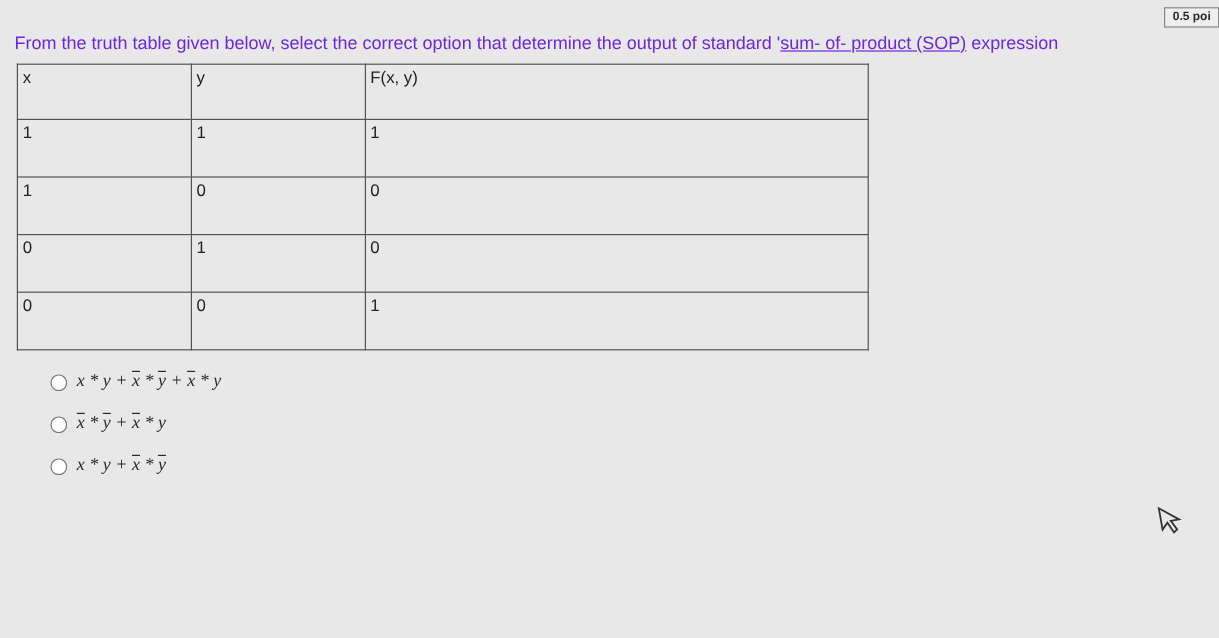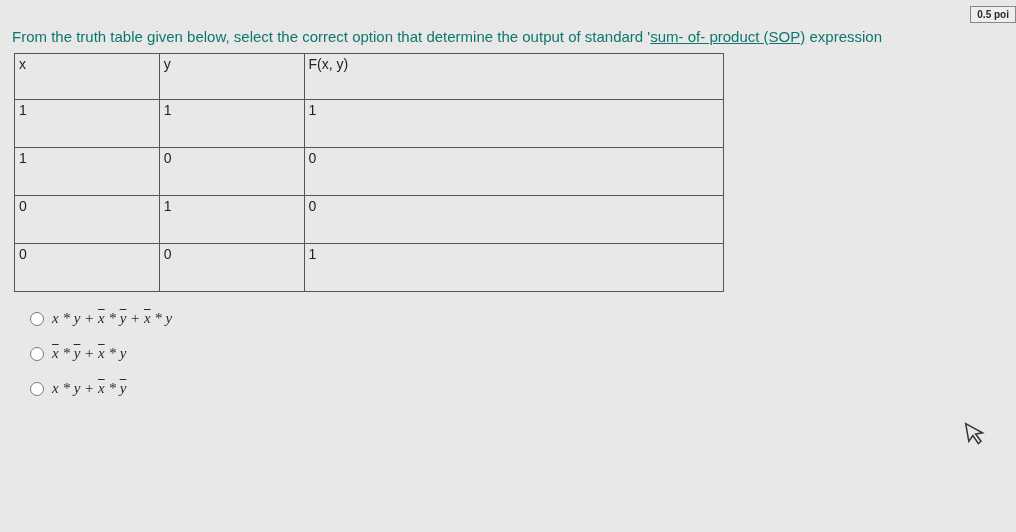--- a/index.html
+++ b/index.html
@@ -22,21 +22,21 @@
       right: 0;
       border: 1px solid #888;
       padding: 2px 6px;
       font-size: 10px;
       font-weight: bold;
       background: #eee;
     }
     .question-text {
       padding: 28px 12px 8px 12px;
       font-size: 15px;
-      color: #0f766e;
+      color: #6d28d9;
     }
     .sop {
       text-decoration: underline;
     }
     table.truth {
       border-collapse: collapse;
       margin-left: 14px;
       width: 710px;
     }
     table.truth td, table.truth th {
@@ -52,21 +52,21 @@
     table.truth th {
       height: 46px;
     }
     .options {
       margin-top: 10px;
       margin-left: 30px;
     }
     .option-row {
       display: flex;
       align-items: center;
-      margin: 18px 0;
+      margin: 18px 12px;
       font-size: 15px;
       font-style: italic;
       font-family: 'Times New Roman', serif;
     }
     .option-row input[type="radio"] {
       margin-right: 8px;
       width: 14px;
       height: 14px;
     }
     .option-row.plain {

